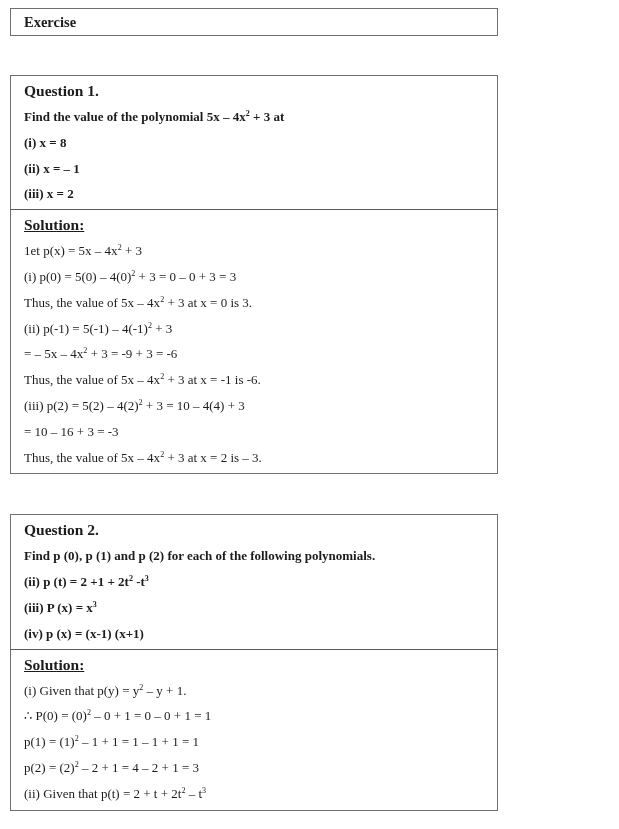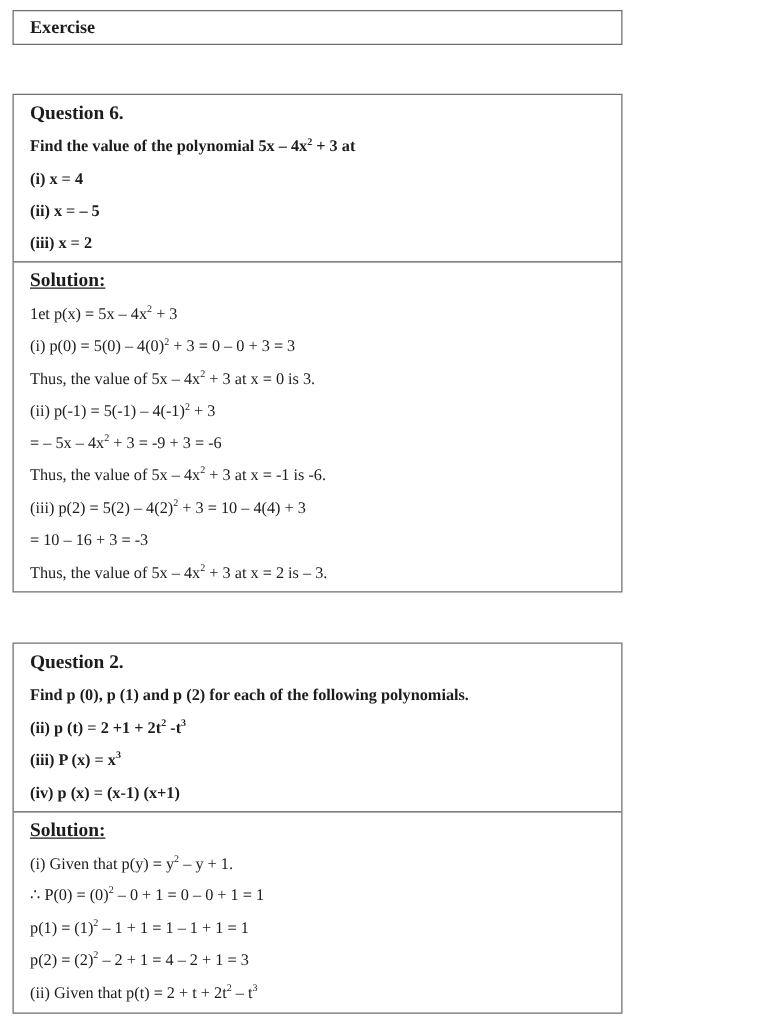--- a/index.html
+++ b/index.html
@@ -66,25 +66,25 @@
 <body>
 
 <div class="page">
 
   <div class="hdr-box">
     <span>Exercise</span>
   </div>
 
   <div class="q-card first">
     <div class="q-section">
-      <div class="q-title">Question 6.</div>
+      <div class="q-title">Question 1.</div>
       <div>
           <div class="text-line">Find the value of the polynomial 5x – 4x<sup>2</sup> + 3 at</div>
-          <div class="text-line">(i) x = 4</div>
-          <div class="text-line">(ii) x = – 5</div>
+          <div class="text-line">(i) x = 8</div>
+          <div class="text-line">(ii) x = – 1</div>
           <div class="text-line">(iii) x = 2</div>
         </div>
     </div>
     <div class="s-section">
       <div class="solution-label">Solution:</div>
       <div>
           <div class="text-line">1et p(x) = 5x – 4x<sup>2</sup> + 3</div>
           <div class="text-line">(i) p(0) = 5(0) – 4(0)<sup>2</sup> + 3 = 0 – 0 + 3 = 3</div>
           <div class="text-line">Thus, the value of 5x – 4x<sup>2</sup> + 3 at x = 0 is 3.</div>
           <div class="text-line">(ii) p(-1) = 5(-1) – 4(-1)<sup>2</sup> + 3</div>

